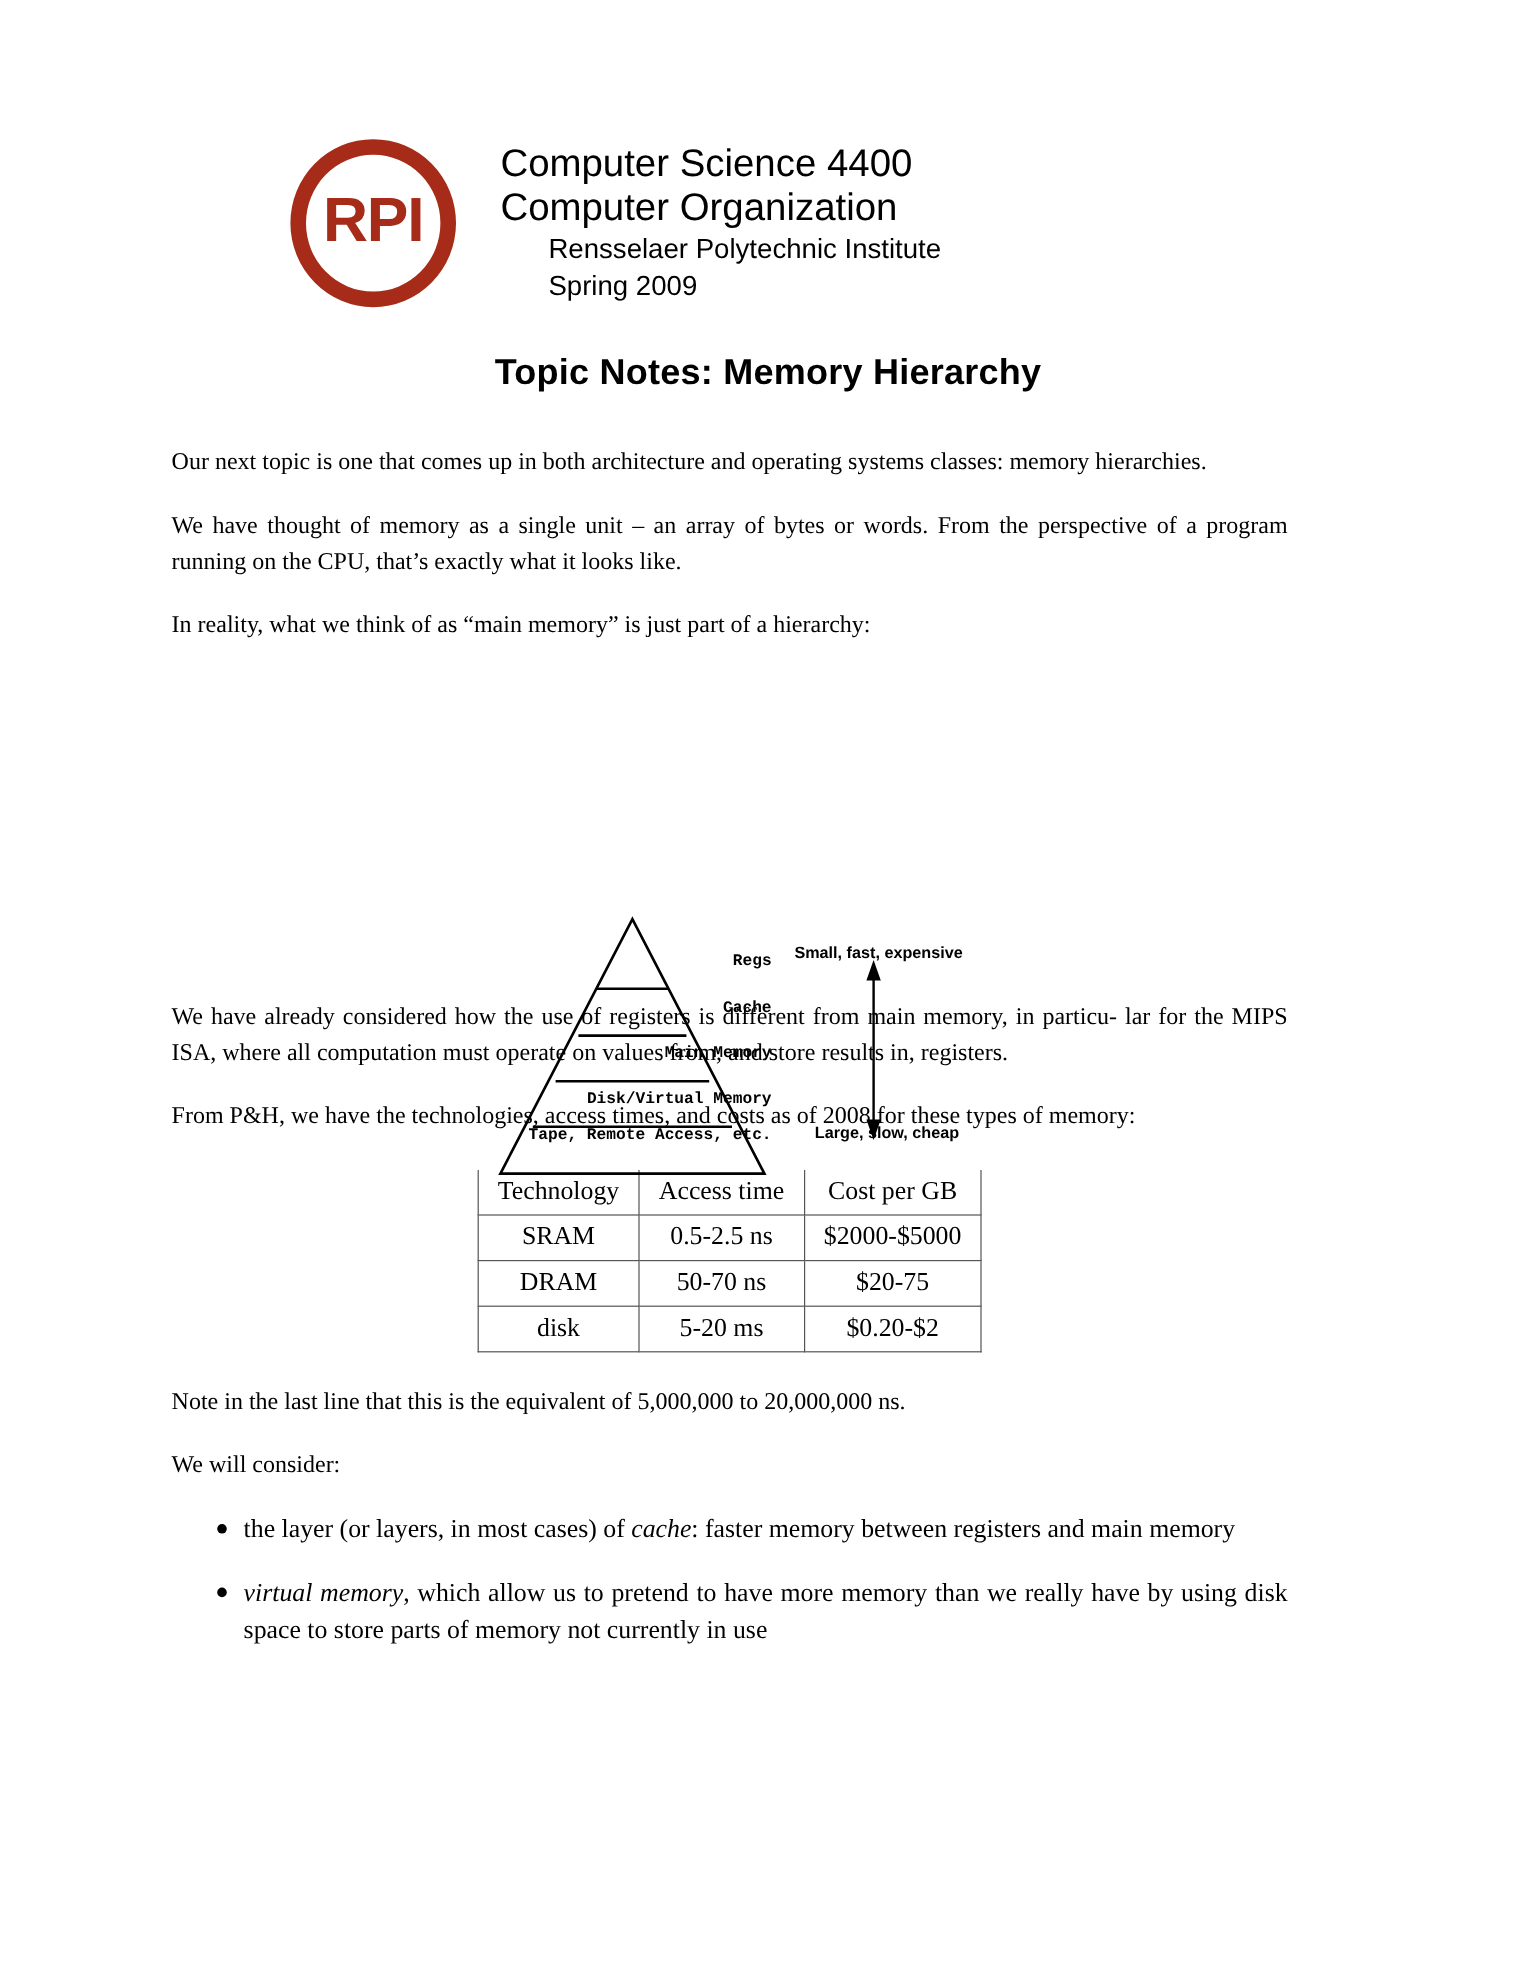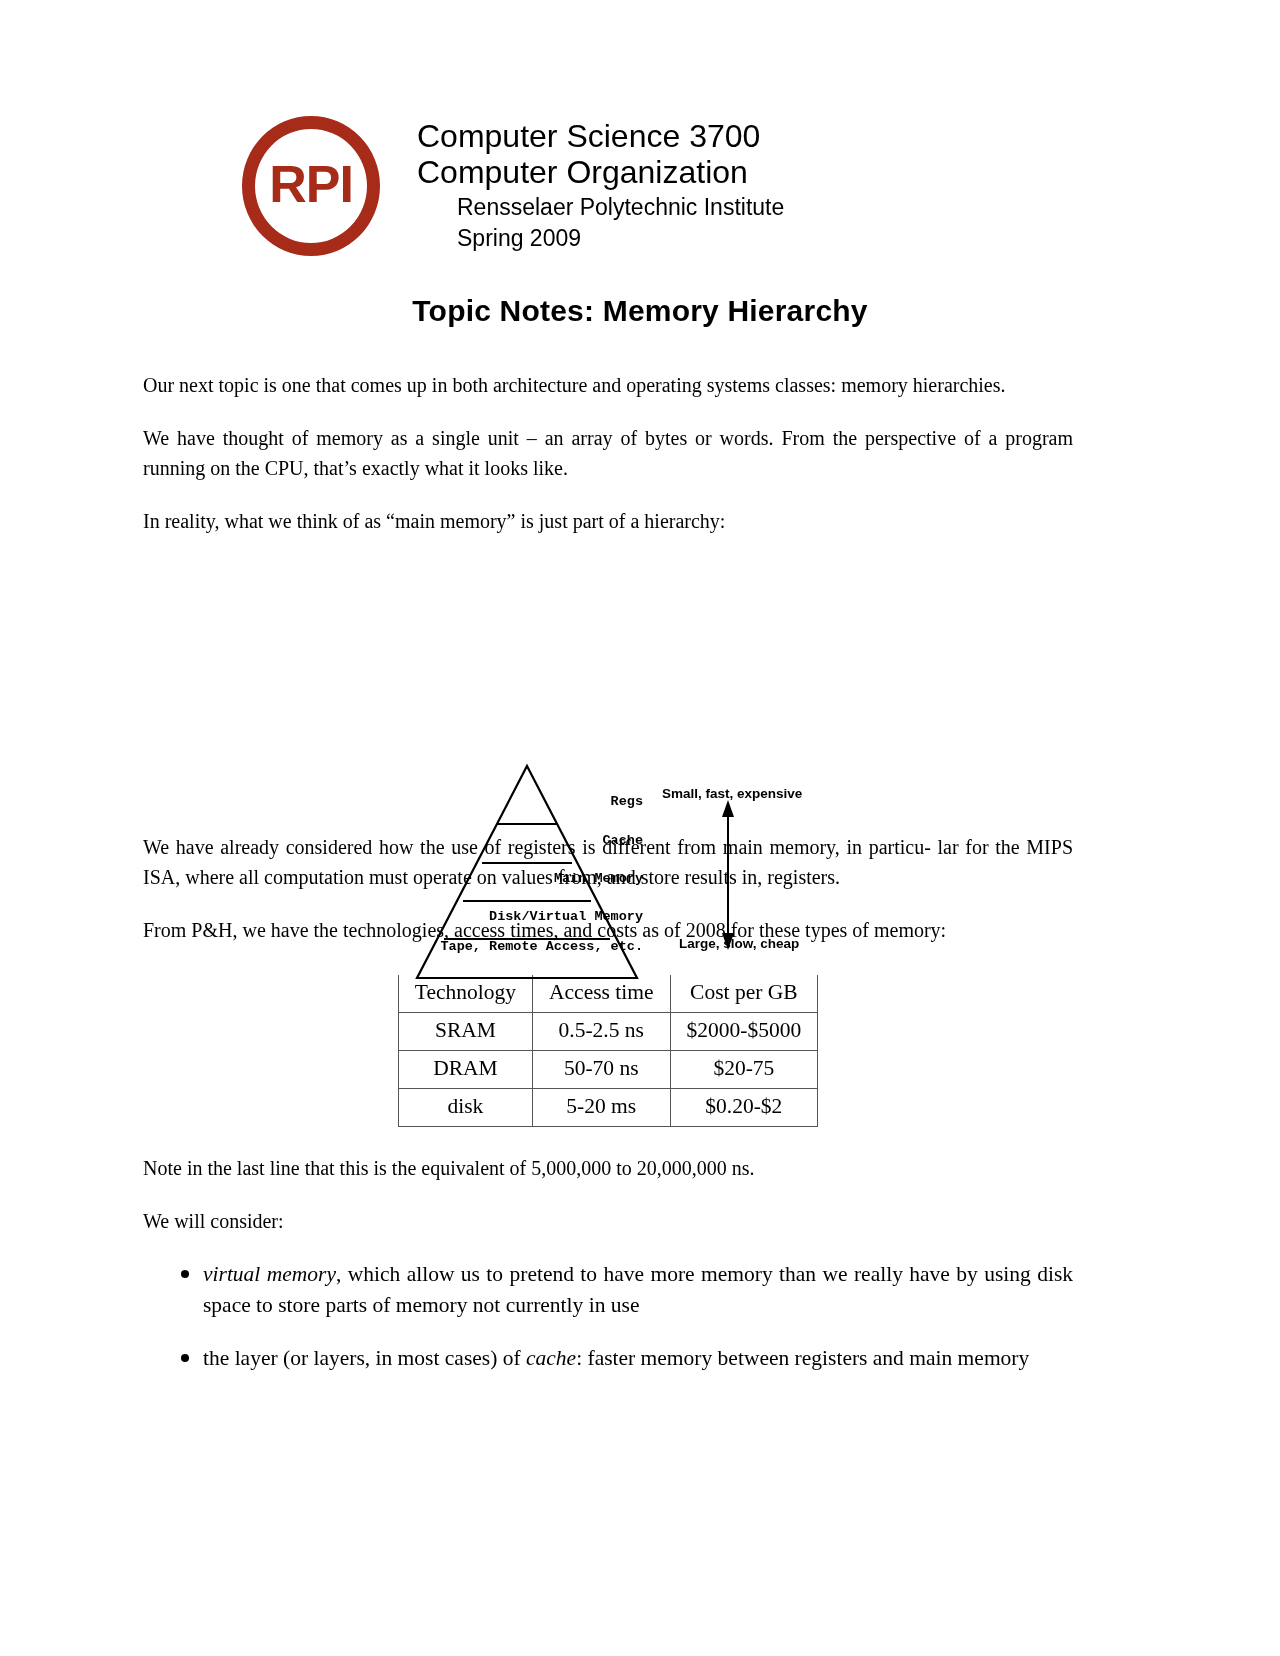--- a/index.html
+++ b/index.html
@@ -204,21 +204,21 @@
 <body>
 
 <div class="page">
 
   <div class="header">
     <div class="logo">
       <div class="logo-ring"></div>
       <div class="logo-text">RPI</div>
     </div>
     <div class="header-text">
-      <div class="course-line1">Computer Science 3700</div>
+      <div class="course-line1">Computer Science 4400</div>
       <div class="course-line2">Computer Organization</div>
       <div class="inst-line">Rensselaer Polytechnic Institute</div>
       <div class="term-line">Spring 2009</div>
     </div>
   </div>
 
   <div class="doc-title">Topic Notes: Memory Hierarchy</div>
 
   <div class="content">
 
@@ -292,21 +292,21 @@
         </tbody>
       </table>
     </div>
 
     <p class="para">Note in the last line that this is the equivalent of 5,000,000 to 20,000,000 ns.</p>
 
     <p class="para">We will consider:</p>
 
     <ul class="bullets">
       <li>
+        <span class="dot"></span><span>the layer (or layers, in most cases) of </span><span class="it">cache</span><span>:  faster memory between registers and main memory</span>
+      </li>
+      <li>
         <span class="dot"></span><span></span><span class="it">virtual memory</span><span>, which allow us to pretend to have more memory than we really have by using disk space to store parts of memory not currently in use</span>
       </li>
-      <li>
-        <span class="dot"></span><span>the layer (or layers, in most cases) of </span><span class="it">cache</span><span>:  faster memory between registers and main memory</span>
-      </li>
     </ul>
 
   </div>
 </div>
 
 </body></html>

